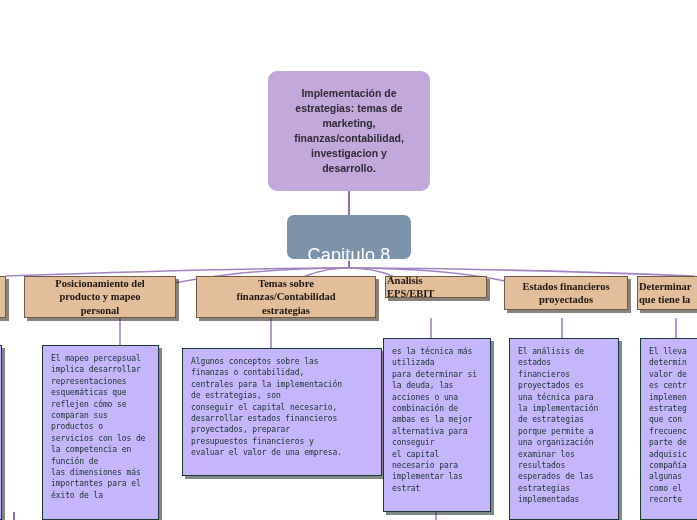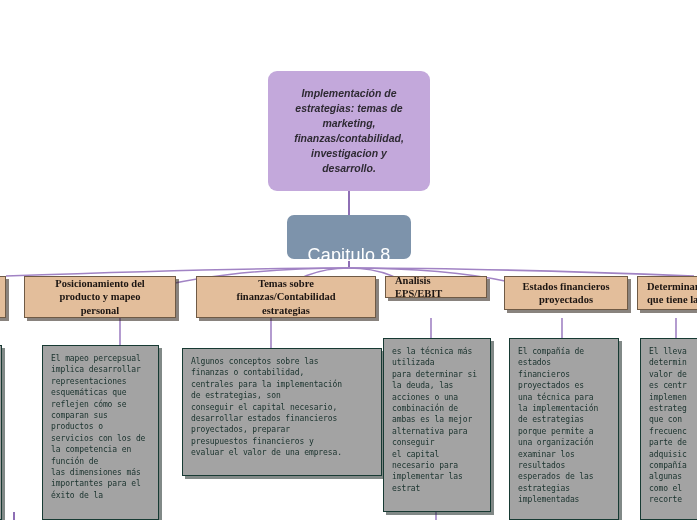--- a/index.html
+++ b/index.html
@@ -41,21 +41,20 @@
     padding: 4px 10px;
     z-index: 5;
   }
   .root-node .txt {
     color: #2e2a33;
     font-weight: bold;
     font-size: 10.5px;
     line-height: 15px;
     text-align: center;
     white-space: pre-line;
-    font-style: italic;
   }
 
   
   .chapter-node {
     position: absolute;
     left: 287px;
     top: 215px;
     width: 124px;
     height: 44px;
     background: #7d93ab;
@@ -77,41 +76,41 @@
   
   .branch-head {
     position: absolute;
     background: #e3be9b;
     border: 1px solid #6f5a45;
     box-shadow: 3px 3px 0 rgba(40,30,20,.55);
     box-sizing: border-box;
     display: flex;
     align-items: center;
     justify-content: center;
-    padding: 3px 9px;
+    padding: 3px 1px;
     z-index: 4;
   }
   .branch-head .txt {
     color: #1c1512;
     font-family: "Liberation Serif", serif;
     font-weight: bold;
     font-size: 10.5px;
     line-height: 13.5px;
     text-align: center;
     white-space: pre-line;
   }
   .branch-head.left-align .txt {
     text-align: left;
     width: 100%;
   }
 
   
   .body-box {
     position: absolute;
-    background: #a3a3a3;
+    background: #c4b5fd;
     border: 1px solid #173a33;
     box-shadow: 3px 3px 0 rgba(25,40,36,.55);
     box-sizing: border-box;
     padding: 7px 8px 6px 8px;
     z-index: 4;
     overflow: hidden;
   }
   .body-box .txt {
     color: #18312c;
     font-family: "DejaVu Sans Mono", monospace;
@@ -226,21 +225,21 @@
 necesario para
 implementar las
 estrat</div>
   </div>
 
   <div class="branch-head" style="left:504px; top:276px; width:124px; height:34px;">
     <div class="txt">Estados financieros
 proyectados</div>
   </div>
   <div class="body-box" style="left:509px; top:338px; width:110px; height:182px;">
-    <div class="txt">El compañía de
+    <div class="txt">El análisis de
 estados
 financieros
 proyectados es
 una técnica para
 la implementación
 de estrategias
 porque permite a
 una organización
 examinar los
 resultados

